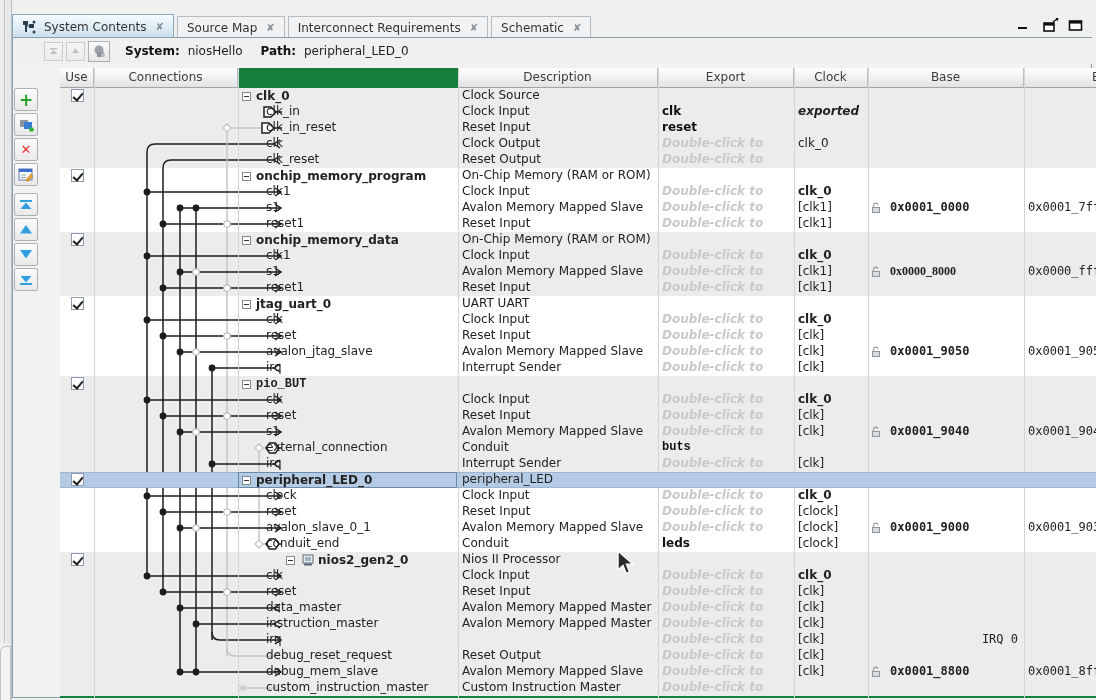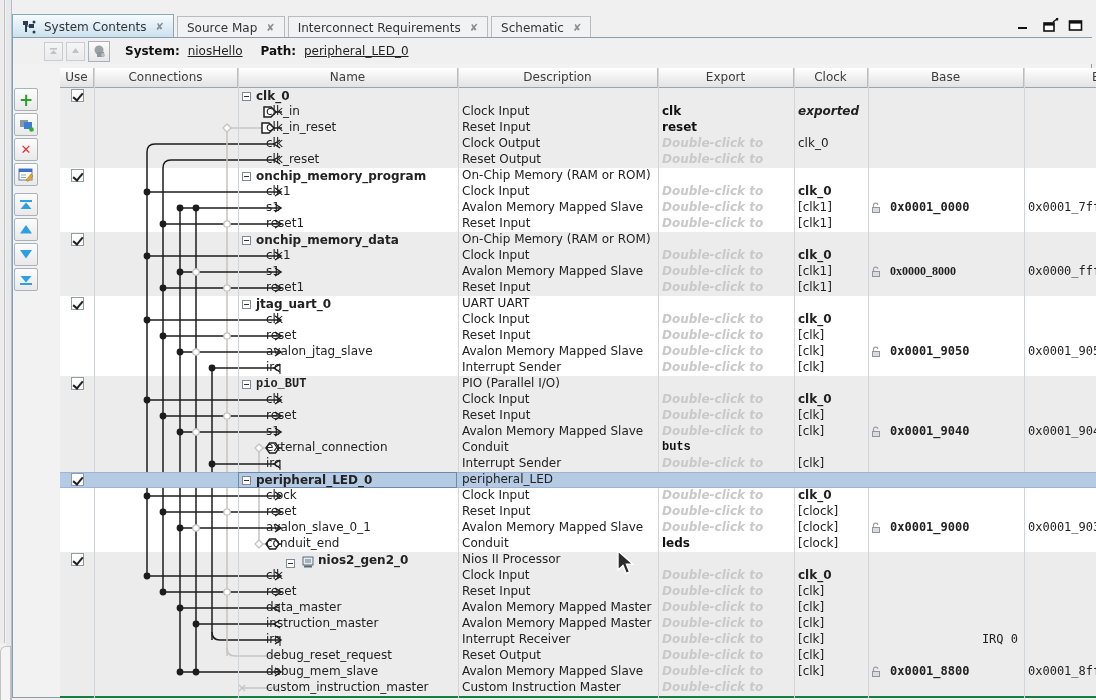--- a/index.html
+++ b/index.html
@@ -21,21 +21,21 @@
   .winctl .b{width:16px;height:14px;position:relative;}
   
   .panel{position:absolute;left:12px;top:37px;width:1080px;height:661px;background:#f2f2f2;
          border:1px solid #8b9eac;box-sizing:border-box;}
   .subtoolbar{position:absolute;left:13px;top:38px;width:1078px;height:26px;background:#f0f0f0;display:flex;align-items:center;}
   .sbtn{width:17px;height:17px;border:1px solid #aab2b8;background:linear-gradient(#fbfbfb,#e7e7e7);
         margin-right:3px;display:flex;align-items:center;justify-content:center;}
   .sbtn.dis{opacity:.55;}
   .crumb{margin-left:10px;white-space:nowrap;}
   .crumb b{font-weight:bold;color:#111;}
-  .crumb span{margin-right:14px;text-decoration:underline;}
+  .crumb span{margin-right:14px;}
   
   .ltb{position:absolute;left:14px;top:88px;width:26px;display:flex;flex-direction:column;gap:2px;}
   .tbtn{width:22px;height:21px;border:1px solid #a9b1b9;border-radius:2px;background:linear-gradient(#fcfcfc,#e9e9e9);
         display:flex;align-items:center;justify-content:center;font-weight:bold;}
   .tbtn.gap{margin-top:5px;}
   .plus{color:#27a327;font-size:17px;line-height:14px;}
   .redx{color:#e03434;font-size:13px;}
   
   .tclip{position:absolute;left:60px;top:68px;width:1046px;height:630px;overflow:hidden;background:#15803d;}
   .thead{position:absolute;top:0;height:20px;background:linear-gradient(#ffffff,#e3e3e3);
@@ -344,35 +344,35 @@
     <div class="vline" style="left:178px;"></div>
     <div class="vline" style="left:398px;"></div>
     <div class="vline" style="left:598px;"></div>
     <div class="vline" style="left:734px;"></div>
     <div class="vline" style="left:808px;"></div>
     <div class="vline" style="left:964px;"></div>
     <div class="selband" style="top:404px;"></div>
     <div class="selname" style="top:404px;"></div>
     <div class="thead" style="left:0px;width:34px;">Use</div>
     <div class="thead" style="left:34px;width:144px;">Connections</div>
-    <div class="thead" style="left:178px;width:220px;">Name</div>
     <div class="thead" style="left:398px;width:200px;">Description</div>
     <div class="thead" style="left:598px;width:136px;">Export</div>
     <div class="thead" style="left:734px;width:74px;">Clock</div>
     <div class="thead" style="left:808px;width:156px;">Base</div>
     <div class="thead" style="left:964px;width:160px;">End</div>
     <div class="chk" style="left:11px;top:21px;">
       <i></i>
     </div>
     <div class="cell" style="left:182px;top:20px;display:flex;align-items:center;">
             <span class="exbox" style="position:relative;display:inline-block;margin-right:5px;">
         <i></i>
       </span>
             <span class="grp">clk_0</span>
     </div>
+    <div class="cell" style="left:402px;top:20px;width:196px;overflow:hidden;">Clock Source</div>
     <div class="cell" style="left:206px;top:36px;">clk_in</div>
     <div class="cell" style="left:402px;top:36px;width:196px;overflow:hidden;">Clock Input</div>
     <div class="cell" style="left:602px;top:36px;width:132px;overflow:hidden;"><span class="expb">clk</span></div>
     <div class="cell clki" style="left:738px;top:36px;">exported</div>
     <div class="cell" style="left:206px;top:52px;">clk_in_reset</div>
     <div class="cell" style="left:402px;top:52px;width:196px;overflow:hidden;">Reset Input</div>
     <div class="cell" style="left:602px;top:52px;width:132px;overflow:hidden;"><span class="expb">reset</span></div>
     <div class="cell" style="left:206px;top:68px;">clk</div>
     <div class="cell" style="left:402px;top:68px;width:196px;overflow:hidden;">Clock Output</div>
     <div class="cell" style="left:602px;top:68px;width:132px;overflow:hidden;"><span class="dbl">Double-click to</span></div>
@@ -476,21 +476,20 @@
     <div class="cell " style="left:738px;top:292px;">[clk]</div>
     <div class="chk" style="left:11px;top:309px;">
       <i></i>
     </div>
     <div class="cell" style="left:182px;top:308px;display:flex;align-items:center;font-family:Liberation Mono, monospace;">
             <span class="exbox" style="position:relative;display:inline-block;margin-right:5px;">
         <i></i>
       </span>
             <span class="grp">pio_BUT</span>
     </div>
-    <div class="cell" style="left:402px;top:308px;width:196px;overflow:hidden;">PIO (Parallel I/O)</div>
     <div class="cell" style="left:206px;top:324px;">clk</div>
     <div class="cell" style="left:402px;top:324px;width:196px;overflow:hidden;">Clock Input</div>
     <div class="cell" style="left:602px;top:324px;width:132px;overflow:hidden;"><span class="dbl">Double-click to</span></div>
     <div class="cell clkb" style="left:738px;top:324px;">clk_0</div>
     <div class="cell" style="left:206px;top:340px;">reset</div>
     <div class="cell" style="left:402px;top:340px;width:196px;overflow:hidden;">Reset Input</div>
     <div class="cell" style="left:602px;top:340px;width:132px;overflow:hidden;"><span class="dbl">Double-click to</span></div>
     <div class="cell " style="left:738px;top:340px;">[clk]</div>
     <div class="cell" style="left:206px;top:356px;">s1</div>
     <div class="cell" style="left:402px;top:356px;width:196px;overflow:hidden;">Avalon Memory Mapped Slave</div>
@@ -541,21 +540,21 @@
     </div>
     <div class="cell basev" style="left:830px;top:452px;">0x0001_9000</div>
     <div class="cell mono" style="left:968px;top:452px;">0x0001_903f</div>
     <div class="cell" style="left:206px;top:468px;">conduit_end</div>
     <div class="cell" style="left:402px;top:468px;width:196px;overflow:hidden;">Conduit</div>
     <div class="cell" style="left:602px;top:468px;width:132px;overflow:hidden;"><span class="expb">leds</span></div>
     <div class="cell " style="left:738px;top:468px;">[clock]</div>
     <div class="chk" style="left:11px;top:485px;">
       <i></i>
     </div>
-    <div class="cell" style="left:182px;top:484px;display:flex;align-items:flex-end;padding-left:44px;">
+    <div class="cell" style="left:182px;top:484px;display:flex;align-items:center;padding-left:44px;">
             <span class="exbox" style="position:relative;display:inline-block;margin-right:5px;">
         <i></i>
       </span>
             <svg width="14" height="12" style="margin:0 3px 0 1px;">
         <rect x="2" y="1" width="10" height="8" fill="#e8eaec" stroke="#5a6a78"></rect>
         <rect x="4" y="3" width="6" height="4" fill="#9fb2c0"></rect>
         <rect x="3" y="9.5" width="8" height="2" fill="#5a6a78"></rect>
       </svg>
       <span class="grp">nios2_gen2_0</span>
     </div>
@@ -570,21 +569,20 @@
     <div class="cell " style="left:738px;top:516px;">[clk]</div>
     <div class="cell" style="left:206px;top:532px;">data_master</div>
     <div class="cell" style="left:402px;top:532px;width:196px;overflow:hidden;">Avalon Memory Mapped Master</div>
     <div class="cell" style="left:602px;top:532px;width:132px;overflow:hidden;"><span class="dbl">Double-click to</span></div>
     <div class="cell " style="left:738px;top:532px;">[clk]</div>
     <div class="cell" style="left:206px;top:548px;">instruction_master</div>
     <div class="cell" style="left:402px;top:548px;width:196px;overflow:hidden;">Avalon Memory Mapped Master</div>
     <div class="cell" style="left:602px;top:548px;width:132px;overflow:hidden;"><span class="dbl">Double-click to</span></div>
     <div class="cell " style="left:738px;top:548px;">[clk]</div>
     <div class="cell" style="left:206px;top:564px;">irq</div>
-    <div class="cell" style="left:402px;top:564px;width:196px;overflow:hidden;">Interrupt Receiver</div>
     <div class="cell" style="left:602px;top:564px;width:132px;overflow:hidden;"><span class="dbl">Double-click to</span></div>
     <div class="cell " style="left:738px;top:564px;">[clk]</div>
     <div class="cell mono" style="left:780px;top:564px;width:178px;text-align:right;">IRQ 0</div>
     <div class="cell" style="left:206px;top:580px;">debug_reset_request</div>
     <div class="cell" style="left:402px;top:580px;width:196px;overflow:hidden;">Reset Output</div>
     <div class="cell" style="left:602px;top:580px;width:132px;overflow:hidden;"><span class="dbl">Double-click to</span></div>
     <div class="cell " style="left:738px;top:580px;">[clk]</div>
     <div class="cell" style="left:206px;top:596px;">debug_mem_slave</div>
     <div class="cell" style="left:402px;top:596px;width:196px;overflow:hidden;">Avalon Memory Mapped Slave</div>
     <div class="cell" style="left:602px;top:596px;width:132px;overflow:hidden;"><span class="dbl">Double-click to</span></div>

